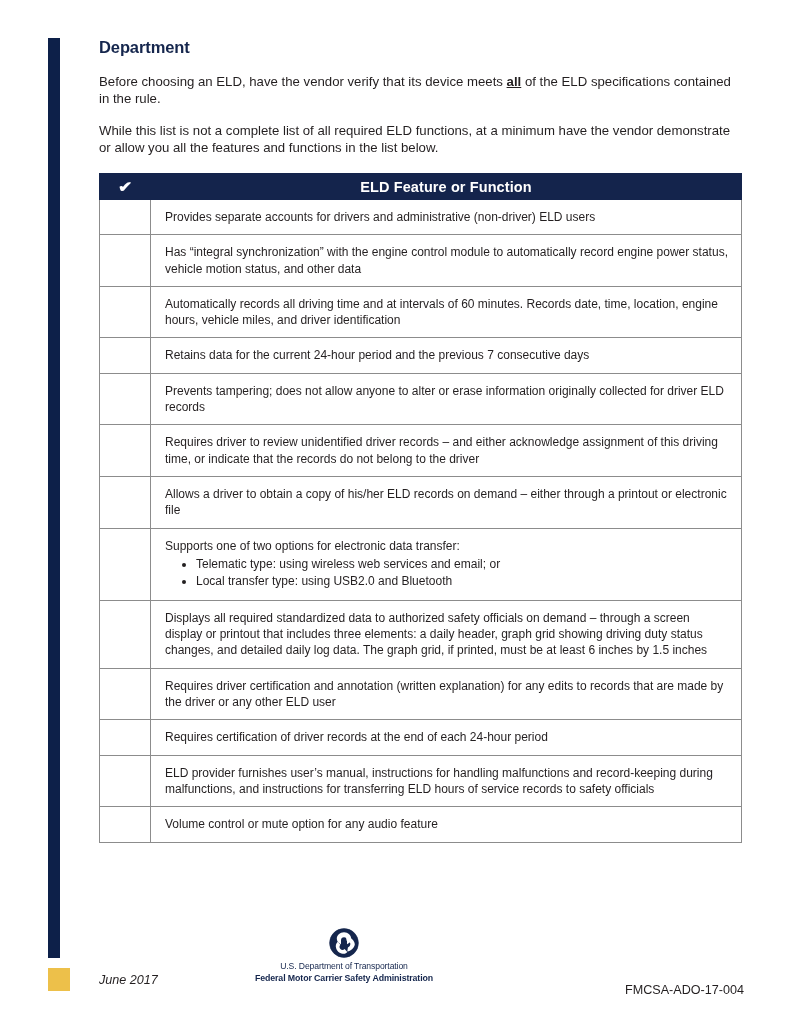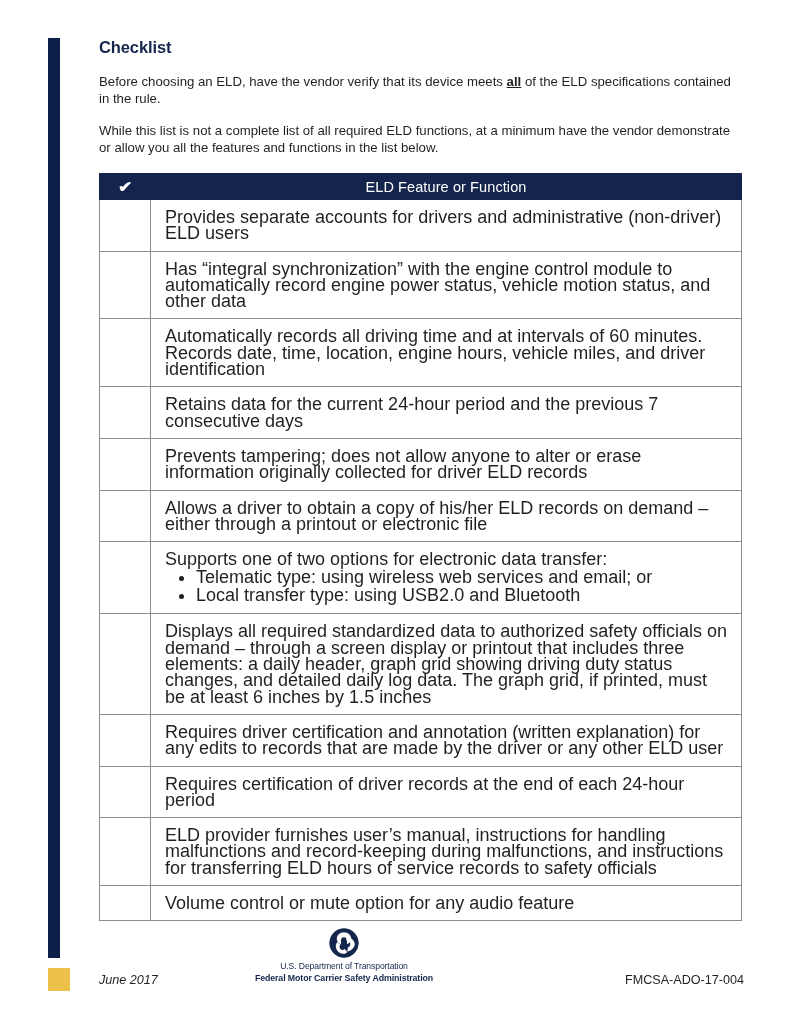--- a/index.html
+++ b/index.html
@@ -85,41 +85,41 @@
   }
   th.th-check {
     text-align: center;
     font-size: 15px;
     line-height: 1;
     border-right: 1px solid #5a6480;
   }
   th.th-feature {
     text-align: center;
     font-size: 14.5px;
-    font-weight: normal;
+    font-weight: bold;
     letter-spacing: 0.1px;
   }
   .check-glyph {
     display: inline-block;
     font-size: 15px;
     color: #ffffff;
     transform: scaleX(1.15);
   }
 
   table.checklist tbody td {
     border: 1px solid #8c8c8c;
     vertical-align: middle;
     background: #ffffff;
   }
   td.cell-check {
     padding: 0;
   }
   td.cell-feature {
     padding: 9px 12px 9px 14px;
-    font-size: 18px;
+    font-size: 12px;
     line-height: 16.3px;
     color: #231f20;
   }
   td.cell-feature .lead {
     margin: 0;
   }
   td.cell-feature ul.sub {
     margin: 2px 0 0 0;
     padding-left: 31px;
     list-style: disc;
@@ -142,21 +142,21 @@
     position: absolute;
     left: 99px;
     top: 45px;
     font-size: 12.6px;
     color: #231f20;
     font-style: italic;
   }
   .footer-code {
     position: absolute;
     right: 48px;
-    top: 45px;
+    top: 55px;
     font-size: 12.6px;
     color: #231f20;
     text-align: right;
   }
   .footer-seal {
     position: absolute;
     left: 0;
     top: 0;
     width: 688px;
     text-align: center;
@@ -180,21 +180,21 @@
   }
 </style>
 </head>
 <body>
 
 <div class="left-bar"></div>
 <div class="left-square"></div>
 
 <div class="content">
 
-  <h1 class="page-title">Checklist</h1>
+  <h1 class="page-title">Department</h1>
 
   <p class="intro"><span>Before choosing an ELD, have the vendor verify that its device meets </span><span class="u-bold-underline">all</span><span> of the ELD specifications contained in the rule.</span></p>
 
   <p class="intro second">While this list is not a complete list of all required ELD functions, at a minimum have the vendor demonstrate or allow you all the features and functions in the list below.</p>
 
   <table class="checklist">
     <colgroup>
       <col class="c-check">
       <col class="c-feat">
     </colgroup>
@@ -226,20 +226,26 @@
         <tr>
           <td class="cell-check"></td>
           <td class="cell-feature">
             <div class="lead">Retains data for the current 24-hour period and the previous 7 consecutive days</div>
           </td>
         </tr>
         <tr>
           <td class="cell-check"></td>
           <td class="cell-feature">
             <div class="lead">Prevents tampering; does not allow anyone to alter or erase information originally collected for driver ELD records</div>
+          </td>
+        </tr>
+        <tr>
+          <td class="cell-check"></td>
+          <td class="cell-feature">
+            <div class="lead">Requires driver to review unidentified driver records – and either acknowledge assignment of this driving time, or indicate that the records do not belong to the driver</div>
           </td>
         </tr>
         <tr>
           <td class="cell-check"></td>
           <td class="cell-feature">
             <div class="lead">Allows a driver to obtain a copy of his/her ELD records on demand – either through a printout or electronic file</div>
           </td>
         </tr>
         <tr>
           <td class="cell-check"></td>

